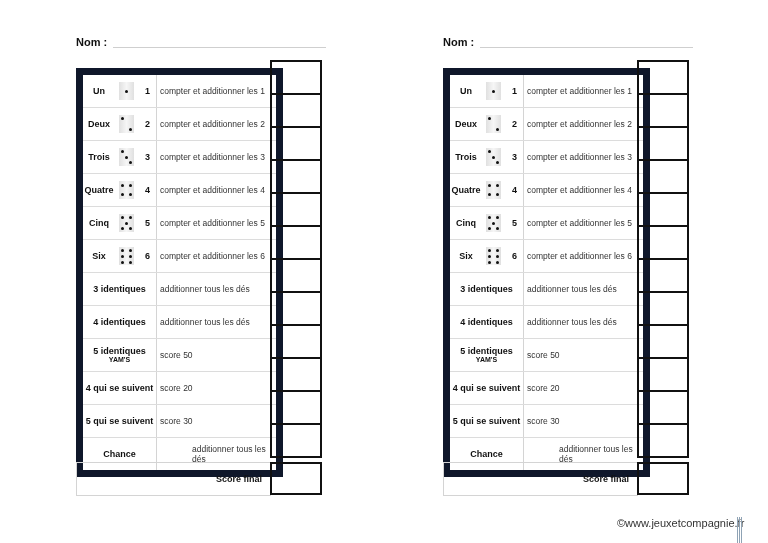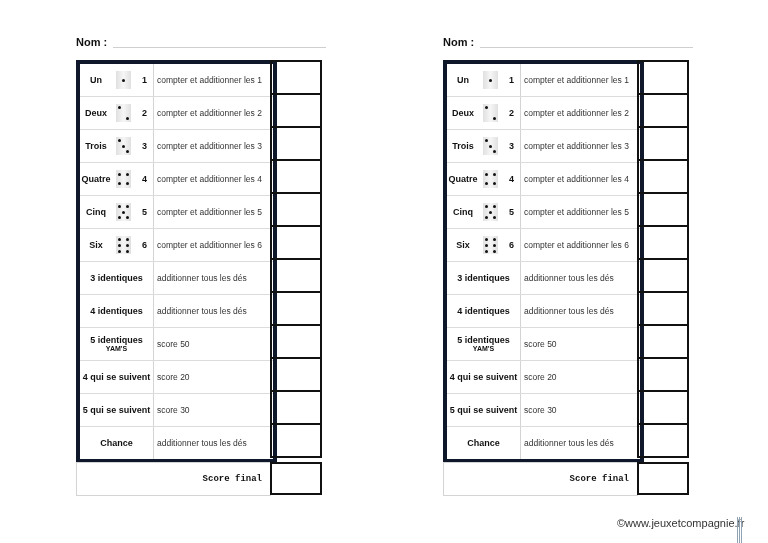--- a/index.html
+++ b/index.html
@@ -1,37 +1,37 @@
 <!DOCTYPE html>
 <html><head>
 <meta charset="utf-8">
 <style>
   html,body{margin:0;padding:0;}
   body{width:768px;height:543px;background:#ffffff;position:relative;overflow:hidden;
        font-family:"Liberation Sans",sans-serif;color:#111;}
   .card{position:absolute;top:0;width:260px;}
   .nom{position:absolute;top:36px;left:0;font-weight:bold;font-size:11px;}
   .nom-line{position:absolute;top:47px;left:37px;width:213px;border-bottom:1px solid #cfcfcf;}
-  .table{position:absolute;top:60px;left:0;width:193px;border:4px solid #0f172a;}
+  .table{position:absolute;top:68px;left:0;width:193px;border:7px solid #0f172a;}
   .row{height:32px;border-bottom:1px solid #dcdcdc;display:flex;position:relative;}
-  .row:last-child{border-bottom:none;}
+  .row:last-child{border-bottom:none;gap:32px;}
   .cell-name{width:73px;border-right:1px solid #d4d4d4;display:flex;align-items:center;justify-content:center;
              font-weight:bold;font-size:9px;position:relative;}
   .cell-desc{flex:1;display:flex;align-items:center;padding-left:3px;font-size:8.5px;color:#333;}
   .cell-name.dice{justify-content:flex-start;}
   .nm{position:absolute;left:0;width:32px;text-align:center;}
   .die{position:absolute;left:36px;top:7px;width:15px;height:18px;background:linear-gradient(90deg,#e0e0e0,#f6f6f6 50%,#e0e0e0);}
   .pip{position:absolute;width:3px;height:3px;border-radius:50%;background:#111;}
   .dnum{position:absolute;left:62px;font-weight:bold;font-size:9px;}
   .sub{display:block;font-size:7px;text-align:center;line-height:8px;}
   .boxes{position:absolute;top:60px;left:194px;width:52px;}
   .box{height:31px;border:2px solid #111;border-bottom:none;}
   .box:last-child{border-bottom:2px solid #111;}
   .final{position:absolute;top:462px;left:0;width:193px;height:32px;border:1px solid #d4d4d4;
-         display:flex;align-items:center;justify-content:flex-end;font-weight:bold;font-size:9px;font-family:Liberation Mono, monospace;}
+         display:flex;align-items:center;justify-content:flex-end;font-weight:bold;font-size:9px;}
   .final span{padding-right:8px;}
   .final-box{position:absolute;top:462px;left:194px;width:48px;height:29px;border:2px solid #111;}
   .footer{position:absolute;left:617px;top:517px;font-size:11px;color:#333;}
   .bars{position:absolute;left:737px;top:517px;width:6px;height:26px;}
   .bars i{position:absolute;top:0;width:1px;height:26px;background:#8fa3b5;}
 </style>
 </head>
 <body>
 
 <div id="cards">

